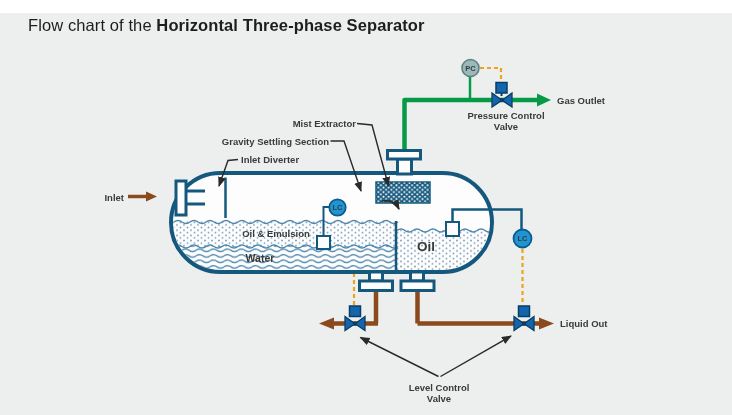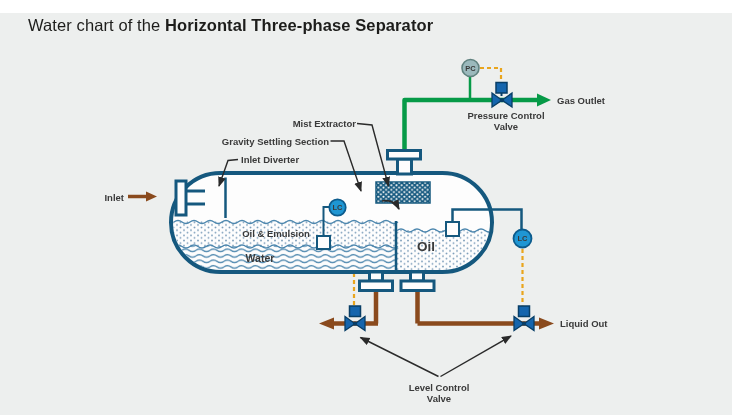--- a/index.html
+++ b/index.html
@@ -29,21 +29,21 @@
   .lbl-water{font-size:10.5px;}
   .lbl-oil{font-size:13.5px;}
   .inst{font-size:7.5px;}
 </style>
 </head>
 <body>
 
 <div class="page">
   <div class="top-strip"></div>
 
-  <div class="title"><span>Water chart of the </span><b>Horizontal Three-phase Separator</b></div>
+  <div class="title"><span>Flow chart of the </span><b>Horizontal Three-phase Separator</b></div>
 
   <svg width="732" height="415" viewBox="0 0 732 415">
     <defs>
       <clipPath id="clipVessel">
         <rect x="173" y="175" width="317" height="95" rx="47.5" ry="47.5"></rect>
       </clipPath>
       <pattern id="patOil" patternUnits="userSpaceOnUse" width="7" height="5.2">
         <circle cx="2" cy="1.4" r="0.95" fill="#7f9fbb"></circle>
         <circle cx="5.5" cy="3.9" r="0.95" fill="#7f9fbb"></circle>
       </pattern>

